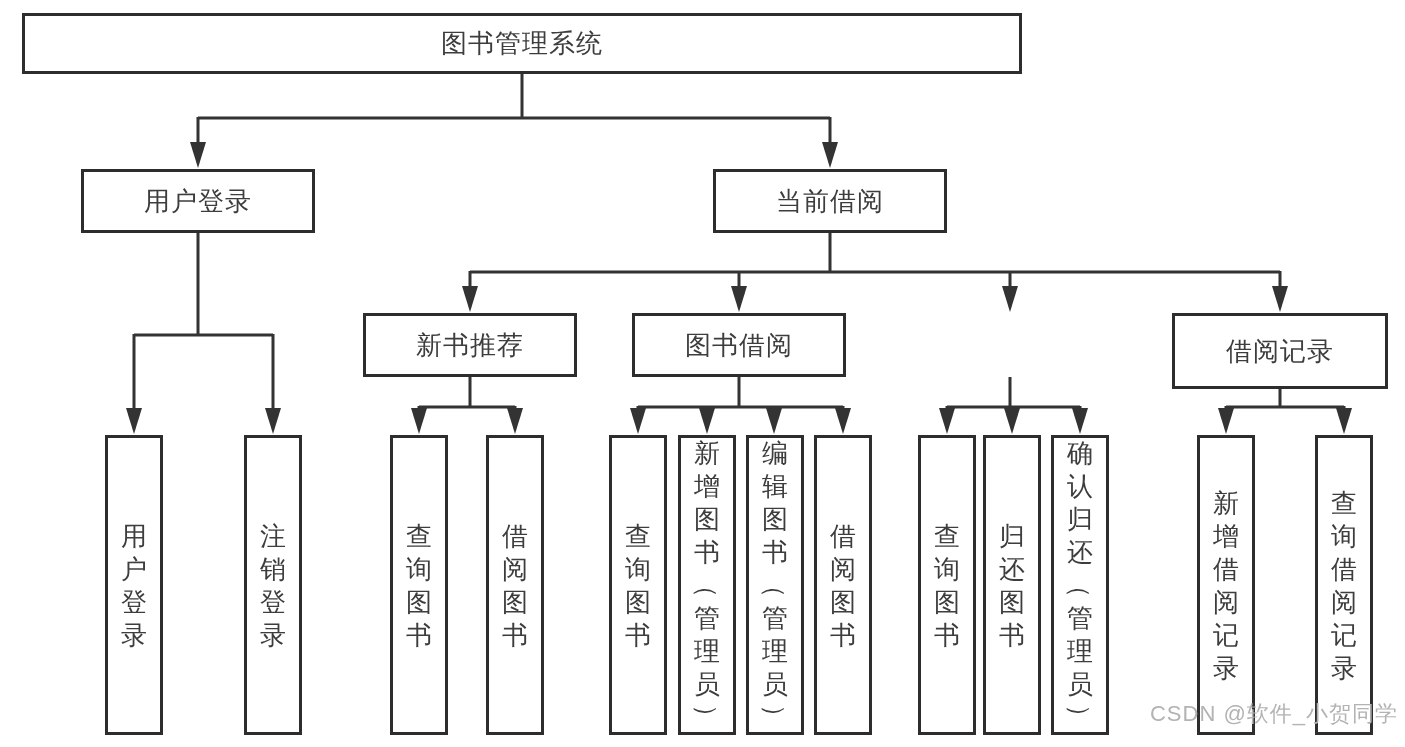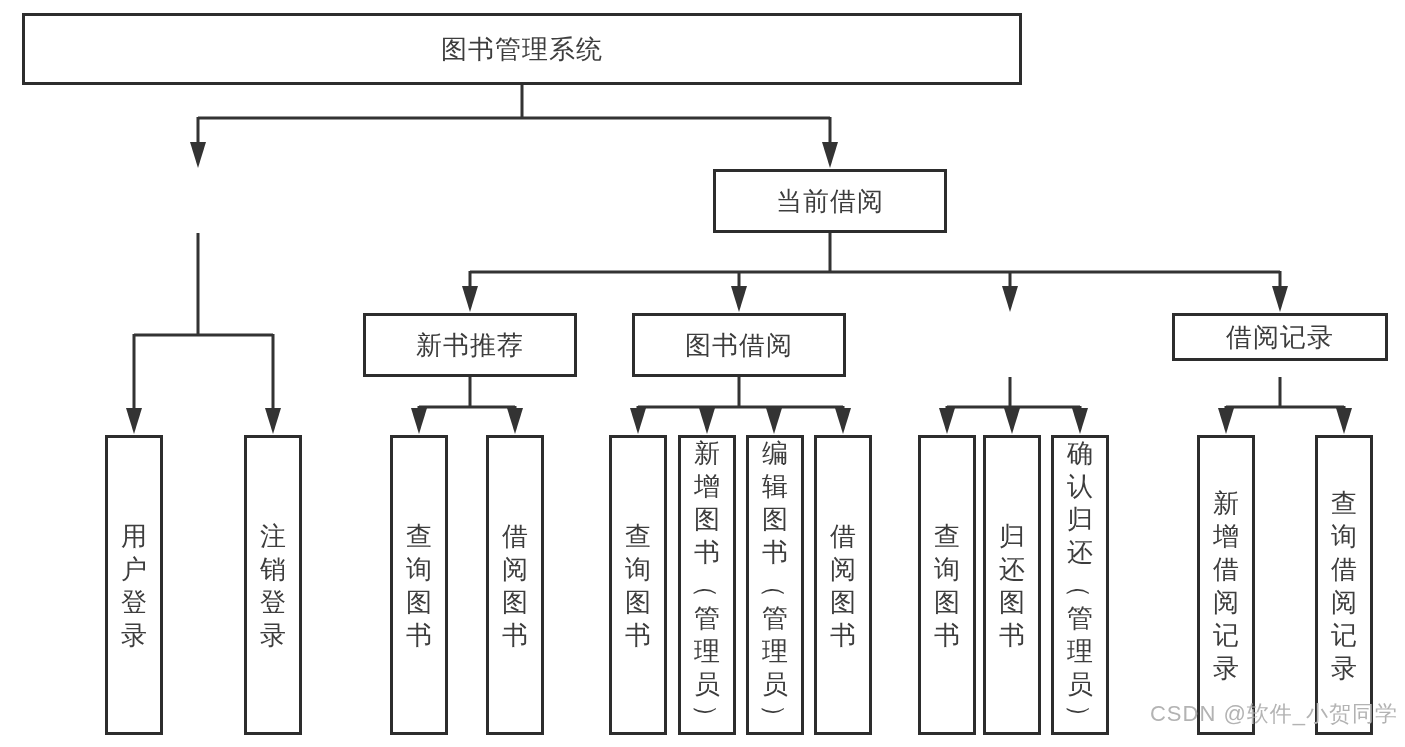--- a/index.html
+++ b/index.html
@@ -43,27 +43,27 @@
     font-size:26px;line-height:1;color:var(--text);
   }
   .vlabel span{display:block;}
   .vlabel span.rot{transform:rotate(90deg);}
   .watermark{
     position:absolute;right:7px;bottom:18px;
     font-size:22px;color:var(--watermark);
     z-index:2;letter-spacing:1px;white-space:nowrap;margin-left:46px;
   }
   
-  .n-root{left:22px;top:13px;width:1000px;height:72px;}
+  .n-root{left:22px;top:13px;width:1000px;height:61px;}
   .n-user-login{left:81px;top:169px;width:234px;height:64px;}
   .n-book-mgmt{left:713px;top:169px;width:234px;height:64px;}
   .n-newrec{left:363px;top:313px;width:214px;height:64px;}
   .n-borrow{left:632px;top:313px;width:214px;height:64px;}
   .n-current{left:903px;top:313px;width:214px;height:64px;}
-  .n-records{left:1172px;top:313px;width:216px;height:48px;}
+  .n-records{left:1172px;top:313px;width:216px;height:76px;}
   .leaf{top:435px;width:58px;height:300px;}
   .l-1{left:105px;} .l-2{left:244px;}
   .l-3{left:390px;} .l-4{left:486px;}
   .l-5{left:609px;} .l-6{left:678px;} .l-7{left:746px;} .l-8{left:814px;}
   .l-9{left:918px;} .l-10{left:983px;} .l-11{left:1051px;}
   .l-12{left:1197px;} .l-13{left:1315px;}
 </style>
 </head>
 <body>
 
@@ -100,20 +100,21 @@
     <polygon points="1004,408 1020,408 1012,434"></polygon>
     <polygon points="1072,408 1088,408 1080,434"></polygon>
 
     <path d="M1280,377 V407 M1226,407 H1344 M1226,406 V414 M1344,406 V414"></path>
     <polygon points="1218,408 1234,408 1226,434"></polygon>
     <polygon points="1336,408 1352,408 1344,434"></polygon>
   </svg>
 
   <div class="hbox n-root">图书管理系统</div>
 
+  <div class="hbox n-user-login">用户登录</div>
   <div class="hbox n-book-mgmt">当前借阅</div>
 
   <div class="hbox n-newrec">新书推荐</div>
   <div class="hbox n-borrow">图书借阅</div>
   <div class="hbox n-records">借阅记录</div>
 
   <div class="vbox leaf l-1">
     <div class="vlabel">
         <span>用</span>
         <span>户</span>

